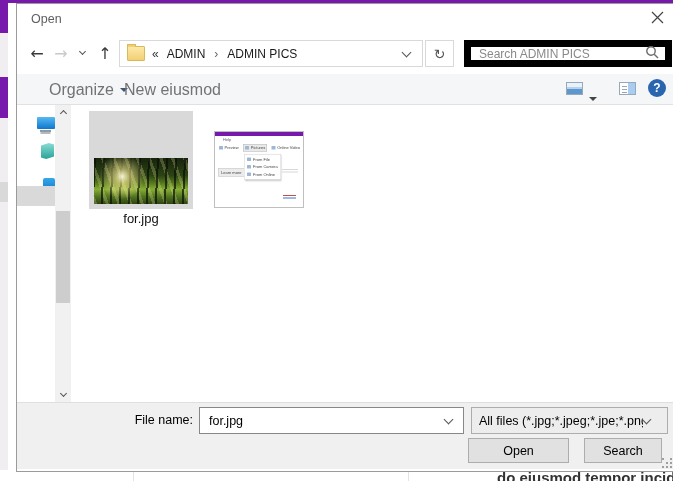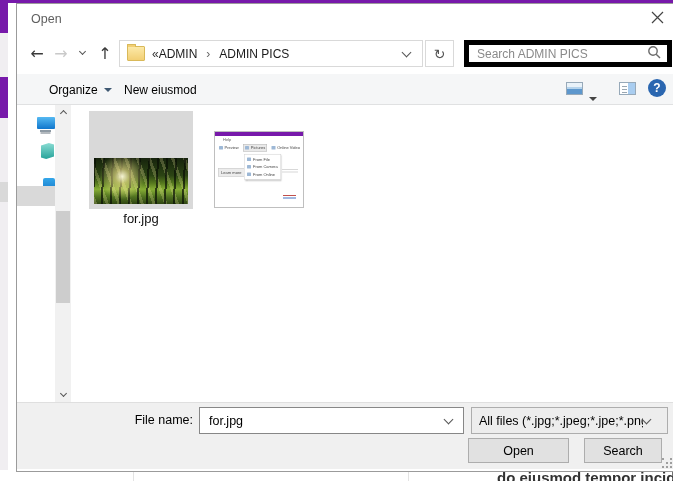--- a/index.html
+++ b/index.html
@@ -13,21 +13,21 @@
   .chev.small{width:4px;height:4px;}
   
   .bk{position:absolute;}
   
   #dialog{position:absolute;left:16px;top:3px;width:660px;height:467px;background:#fff;border:1px solid #9b9b9b;}
   .titlebar-text{font-size:12.5px;color:#5f5f5f;}
   .addressbar{border:1px solid #d9d9d9;background:#fff;display:flex;align-items:center;padding-left:7px;font-size:12px;color:#1a1a1a;}
   .folder{width:16px;height:13px;position:relative;background:linear-gradient(180deg,#fce9a8,#f2cf74);border:1px solid #d9b959;border-radius:1px;flex:none;}
   .folder::before{content:"";position:absolute;top:-3px;left:-1px;width:7px;height:2px;background:#f2cf74;border:1px solid #d9b959;border-bottom:none;border-radius:1px 1px 0 0;}
   .toolbar{background:#f5f6f7;border-bottom:1px solid #e0e1e2;}
-  .tool-label{font-size:12px;color:#000000;display:flex;align-items:center;height:100%;}
+  .tool-label{font-size:16px;color:#737373;display:flex;align-items:center;height:100%;}
   .tri-down{width:0;height:0;border-left:4px solid transparent;border-right:4px solid transparent;border-top:4px solid #3f5872;display:inline-block;margin-left:6px;}
   .viewicon{width:17px;height:13px;border:1px solid #97a9b9;background:linear-gradient(180deg,#e9f2f9 0 35%,#b5d3ec 35% 55%,#5d97cd 55% 100%);}
   .previcon{width:17px;height:13px;border:1px solid #97a9b9;background:linear-gradient(90deg,#ffffff 0 55%,#a9cdf0 55% 100%);position:relative;}
   .previcon::before{content:"";position:absolute;left:2px;top:3px;width:5px;height:1px;background:#9aa7b2;box-shadow:0 3px #9aa7b2,0 6px #9aa7b2;}
   .helpicon{width:18px;height:18px;border-radius:50%;background:#2a66b0;color:#fff;font-size:12px;font-weight:bold;}
   
   .mon{width:18px;height:12px;border-radius:1px;background:linear-gradient(180deg,#55b9f2,#1076cc);position:relative;}
   .mon::after{content:"";position:absolute;left:3px;top:13px;width:11px;height:2px;background:#8e9aa4;box-shadow:0 2px 0 -0.5px #6b7680;}
   .teal{width:13px;height:16px;background:linear-gradient(180deg,#8adcd3,#27a39a);clip-path:polygon(0 15%,60% 0,100% 10%,100% 85%,40% 100%,0 90%);}
   .tablet{width:12px;height:16px;border-radius:2px;background:linear-gradient(180deg,#35a7ea,#0e6fc2);position:relative;}
@@ -99,30 +99,30 @@
   <div class="abs center glyph" style="left:8px;top:36px;width:24px;height:26px;font-size:16px;color:#3a3a3a;">←</div>
   <div class="abs center glyph" style="left:32px;top:36px;width:24px;height:26px;font-size:16px;color:#c9c9c9;">→</div>
   <div class="abs center" style="left:58px;top:36px;width:14px;height:26px;">
     <span class="chev small" style="margin-top:-3px;"></span>
   </div>
   <div class="abs center glyph" style="left:76px;top:36px;width:24px;height:26px;font-size:16px;color:#3a3a3a;">↑</div>
 
   <div class="abs addressbar" style="left:102px;top:36px;width:304px;height:27px;">
     <span class="folder"></span>
     <span style="margin-left:7px;color:#333;">«</span>
-    <span style="margin-left:0;">ADMIN</span>
+    <span style="margin-left:8px;">ADMIN</span>
     <span style="margin:0 9px;color:#666;">›</span>
     <span>ADMIN PICS</span>
     <span style="flex:1;"></span>
     <span class="chev" style="margin-right:12px;margin-top:-3px;"></span>
   </div>
 
   <div class="abs center glyph" style="left:408px;top:36px;width:29px;height:27px;border:1px solid #d9d9d9;background:#fff;font-size:14px;color:#555;">↻</div>
 
-  <div class="abs" style="left:447px;top:36px;width:208px;height:27px;border:5px solid #000000;background:#fff;display:flex;align-items:center;padding:0 6px;">
+  <div class="abs" style="left:447px;top:36px;width:208px;height:27px;border:7px solid #000000;background:#fff;display:flex;align-items:center;padding:0 6px;">
     <input class="search-input" placeholder="Search ADMIN PICS" style="">
     <span style="flex:1;"></span>
     <span>
       <svg width="14" height="14">
           <circle cx="6" cy="6" r="4.2" fill="none" stroke="#6b6b6b" stroke-width="1.4"></circle>
           <line x1="9.2" y1="9.2" x2="13" y2="13" stroke="#6b6b6b" stroke-width="1.4"></line>
         </svg>
     </span>
   </div>
 

